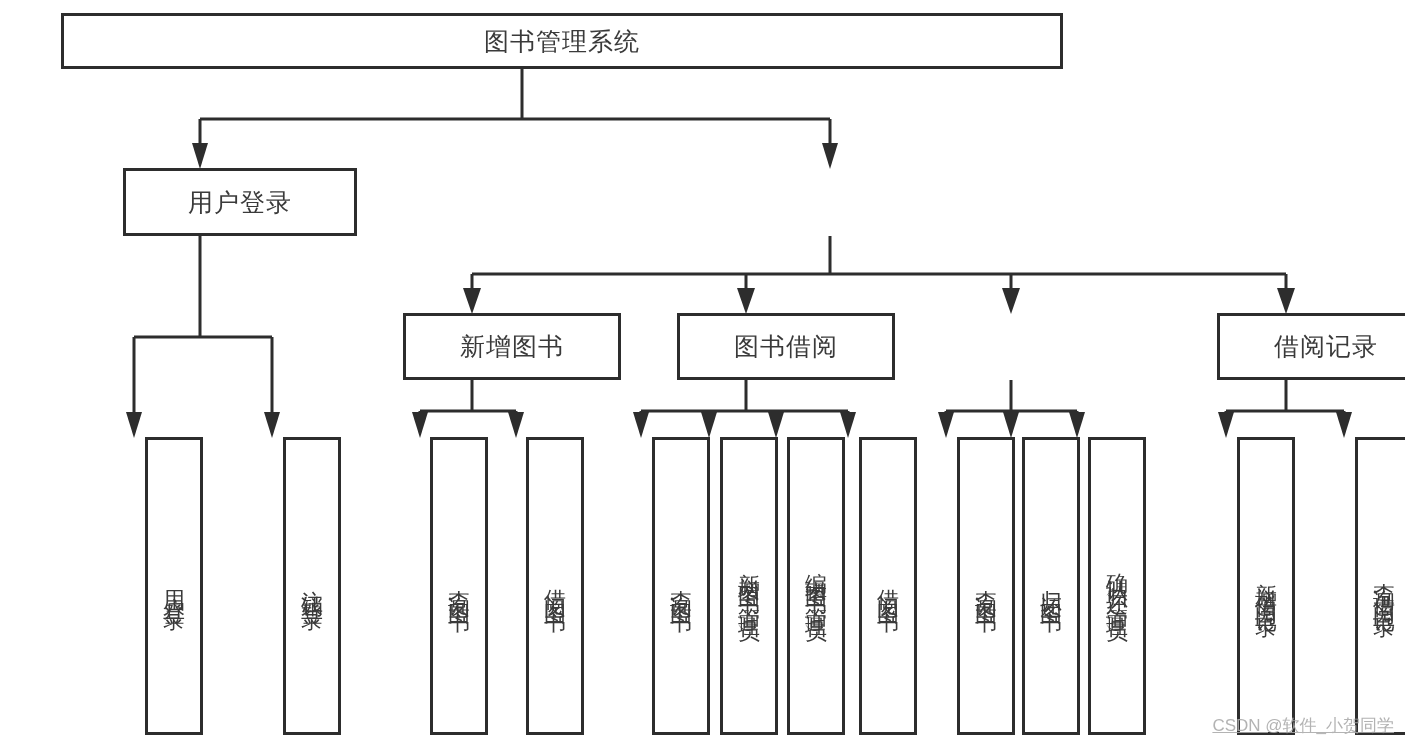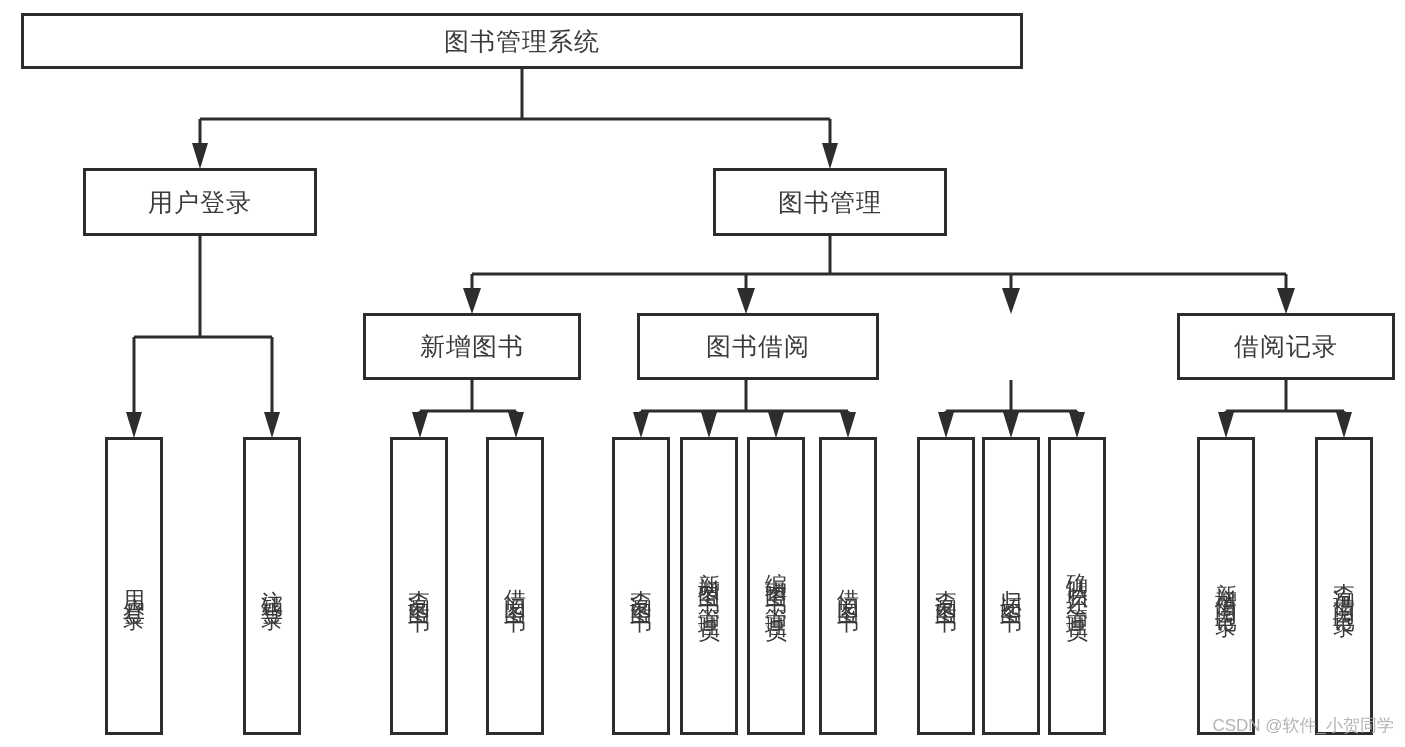--- a/index.html
+++ b/index.html
@@ -20,20 +20,21 @@
   .box {
     position: absolute;
     box-sizing: border-box;
     border: 3px solid #2d2d2d;
     background: #ffffff;
     display: flex;
     align-items: center;
     justify-content: center;
     color: #3a3a3a;
     z-index: 2;
+    margin-left: 40px;
   }
   .box.h span {
     font-size: 25px;
     letter-spacing: 1px;
     white-space: nowrap;
   }
   .box.v span {
     writing-mode: vertical-rl;
     text-orientation: mixed;
     font-size: 22px;
@@ -42,20 +43,21 @@
   }
   .watermark {
     position: absolute;
     right: 11px;
     bottom: 10px;
     z-index: 3;
     font-size: 17px;
     color: #a9a9a9;
     opacity: 0.88;
     white-space: nowrap;
+    text-decoration: underline;
   }
 </style>
 </head>
 <body>
 
 <div class="canvas">
 
   <svg class="wires" viewBox="0 0 1405 747" xmlns="http://www.w3.org/2000/svg">
     <g stroke="#2d2d2d" stroke-width="3" fill="none">
       <path d="M522 69 V119 M200 119 H830 M200 119 V144 M830 119 V144"></path>
@@ -89,28 +91,25 @@
     </g>
   </svg>
 
   <div class="box h" style="left:21px; top:13px; width:1002px; height:56px;">
     <span>图书管理系统</span>
   </div>
 
   <div class="box h" style="left:83px; top:168px; width:234px; height:68px;">
     <span>用户登录</span>
   </div>
-  <div class="box h" style="left:713px; top:168px; width:234px; height:68px;">
-    <span>图书管理</span>
-  </div>
 
   <div class="box h" style="left:363px; top:313px; width:218px; height:67px;">
     <span>新增图书</span>
   </div>
-  <div class="box h" style="left:637px; top:313px; width:242px; height:67px;">
+  <div class="box h" style="left:637px; top:313px; width:218px; height:67px;">
     <span>图书借阅</span>
   </div>
   <div class="box h" style="left:1177px; top:313px; width:218px; height:67px;">
     <span>借阅记录</span>
   </div>
 
   <div class="box v" style="left:105px; top:437px; width:58px; height:298px;">
     <span>用户登录</span>
   </div>
   <div class="box v" style="left:243px; top:437px; width:58px; height:298px;">

